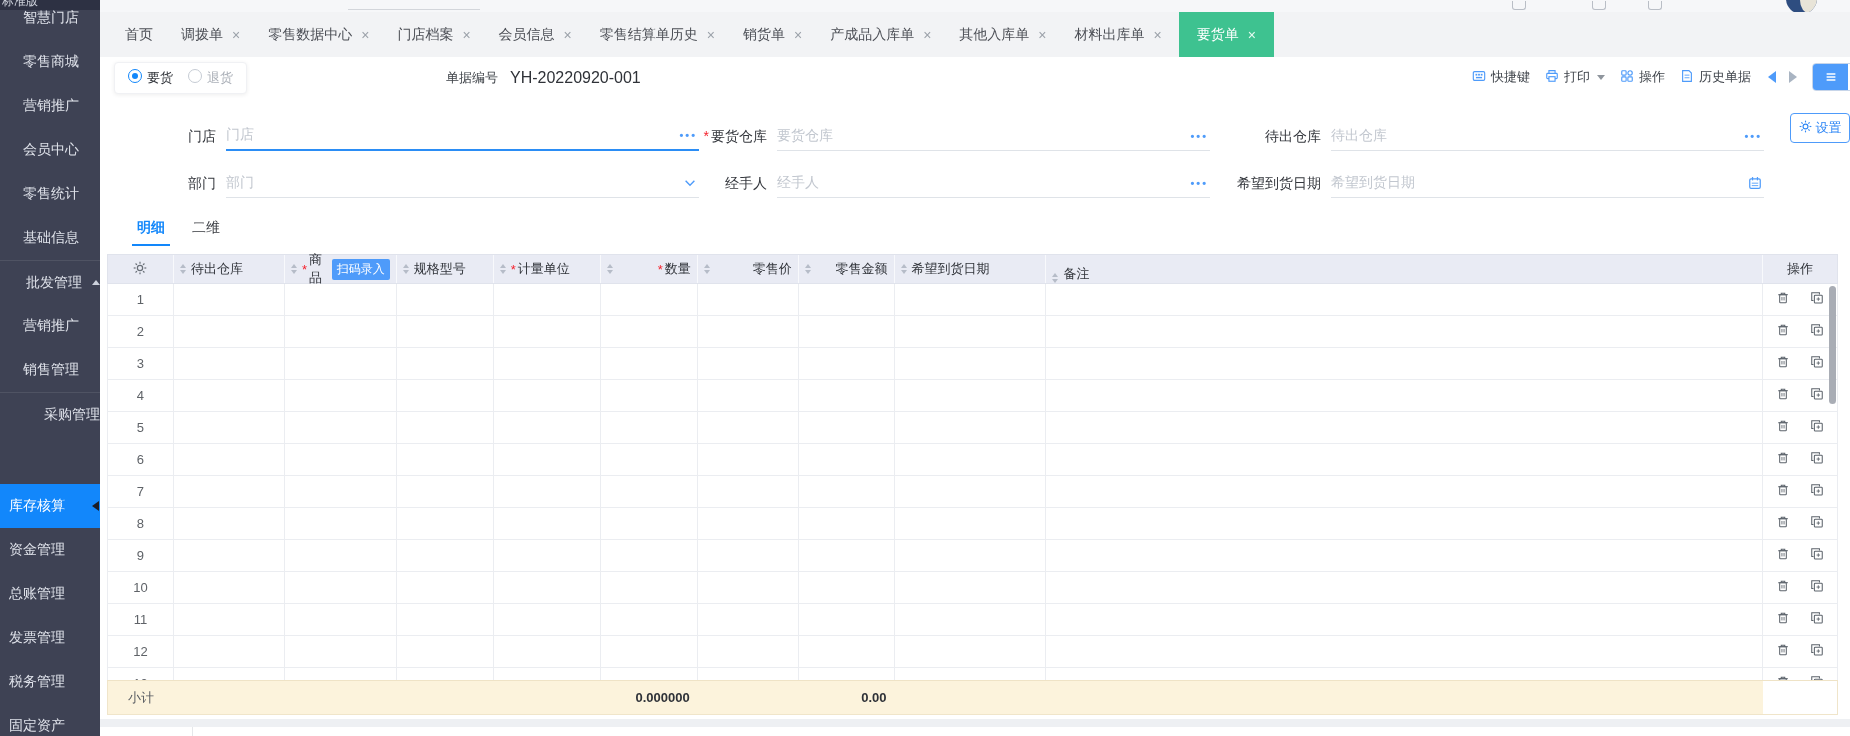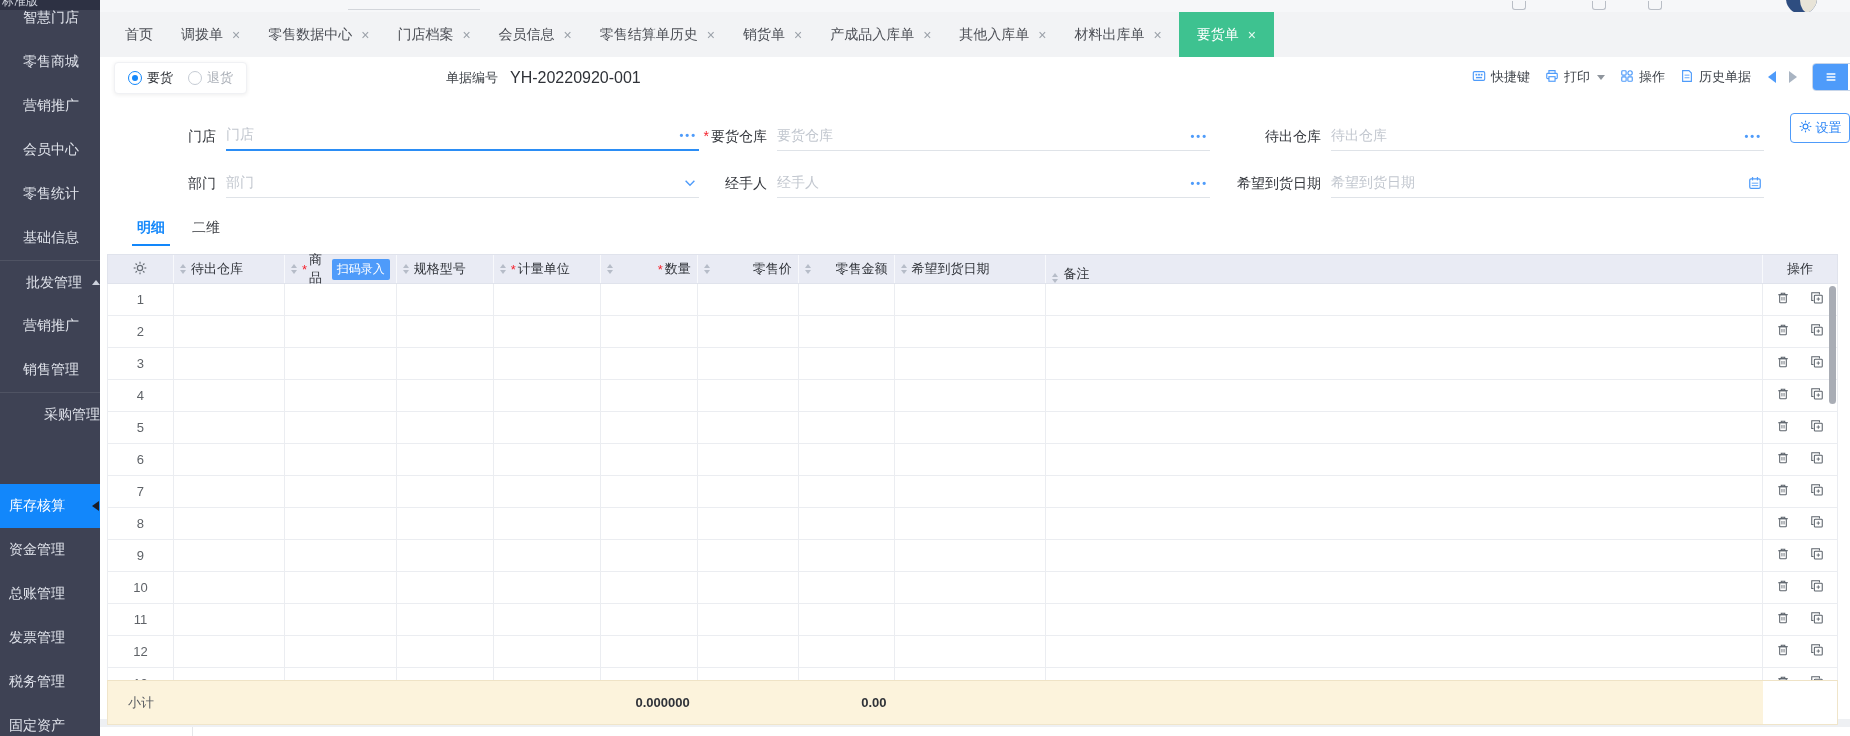--- a/index.html
+++ b/index.html
@@ -30,21 +30,21 @@
   .tabbar { position:absolute; left:100px; top:12px; width:1750px; height:45px; background:#f2f3f5; display:flex; align-items:stretch; overflow:hidden; z-index:4; }
   .tab { display:flex; align-items:center; padding:0 11px; margin-right:6px; font-size:14px; color:#4b4e55; cursor:pointer; white-space:nowrap; }
   .tab:first-child { margin-left:14px; }
   .tab .close { margin-left:9px; color:#9ba1a9; font-size:14px; line-height:1; }
   .tab.active { background:#3ec290; color:#fff; padding:15px 18px; }
   .tab.active .close { color:#e9fbf3; }
   
   .panel { position:absolute; left:100px; top:57px; width:1750px; height:662px; background:#ffffff; z-index:3; }
   
   .radio-card { position:absolute; left:14px; top:5px; height:32px; background:#fff; border:1px solid #f0f1f4; border-radius:4px; box-shadow:0 1px 4px rgba(0,0,0,0.07); display:flex; align-items:center; padding:0 13px; gap:15px; }
-  .radio { display:flex; align-items:center; gap:5px; font-size:13px; color:#34373d; cursor:pointer; }
+  .radio { display:flex; gap:5px; font-size:13px; color:#34373d; cursor:pointer; }
   .radio.off { color:#abb0b8; }
   .rdot { width:14px; height:14px; border-radius:50%; border:1px solid #c6ccd4; background:#fff; display:flex; align-items:center; justify-content:center; }
   .radio.on .rdot { border-color:#1287fb; }
   .rdot i { display:none; width:6px; height:6px; border-radius:50%; background:#1287fb; }
   .radio.on .rdot i { display:block; }
   .doc-date { position:absolute; left:168px; top:2px; height:38px; display:flex; align-items:center; gap:12px; }
   .doc-date .lbl, .doc-no .lbl { font-size:13px; color:#3c4046; }
   .doc-date .val, .doc-no .val { font-size:16px; color:#2f3238; }
   .doc-date .dateline { position:absolute; left:56px; right:-8px; bottom:0; height:1px; background:#e2e5ea; }
   .doc-no { position:absolute; left:346px; top:2px; height:38px; display:flex; align-items:center; gap:12px; }
@@ -85,21 +85,21 @@
   .badge { background:#4e9bfa; color:#fff; font-size:12px; padding:2px 5px; border-radius:2px; margin-left:1px; white-space:nowrap; }
   .tbody { height:396px; overflow:hidden; border-left:1px solid #ebedf1; border-right:1px solid #ebedf1; position:relative; }
   .tr { display:flex; height:32px; border-bottom:1px solid #ebedf1; background:#fff; }
   .td { border-right:1px solid #ebedf1; height:100%; display:flex; align-items:center; padding:0 6px; }
   .td:last-child { border-right:none; }
   .td.numcell { justify-content:center; color:#5f6368; font-size:13px; }
   .td.ops { justify-content:center; gap:20px; }
   .td.ops svg { cursor:pointer; }
   .vscroll { position:absolute; right:1px; top:2px; width:7px; height:390px; }
   .vthumb { width:7px; height:118px; background:#a9adb5; border-radius:4px; cursor:pointer; }
-  .subtotal { display:flex; height:45px; background:#fcf3dc; border:1px solid #f0e5ca; border-top:1px solid #efe3c6; }
+  .subtotal { display:flex; height:35px; background:#fcf3dc; border:1px solid #f0e5ca; border-top:1px solid #efe3c6; }
   .st-cell { display:flex; align-items:center; padding:0 8px; font-size:13px; color:#55595f; }
   .st-cell.center { justify-content:center; }
   .st-cell.rt { justify-content:flex-end; font-weight:bold; color:#2f3238; }
   .st-cell.white { background:#fff; }
   
   .footer-strip { position:absolute; left:100px; top:727px; width:1750px; height:9px; background:#fff; }
   .footer-strip .fdiv { position:absolute; left:92px; top:0; width:1px; height:9px; background:#e5e7ea; }
 </style>
 </head>
 <body>

